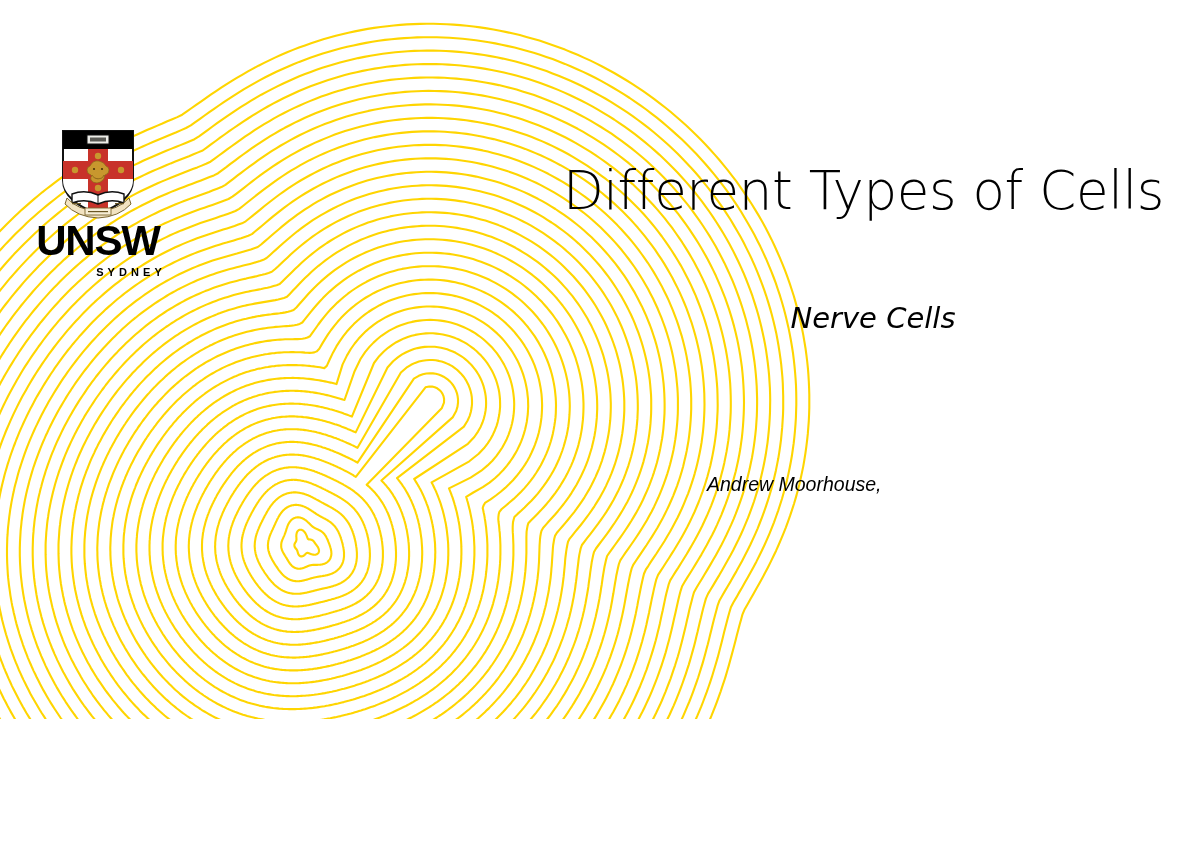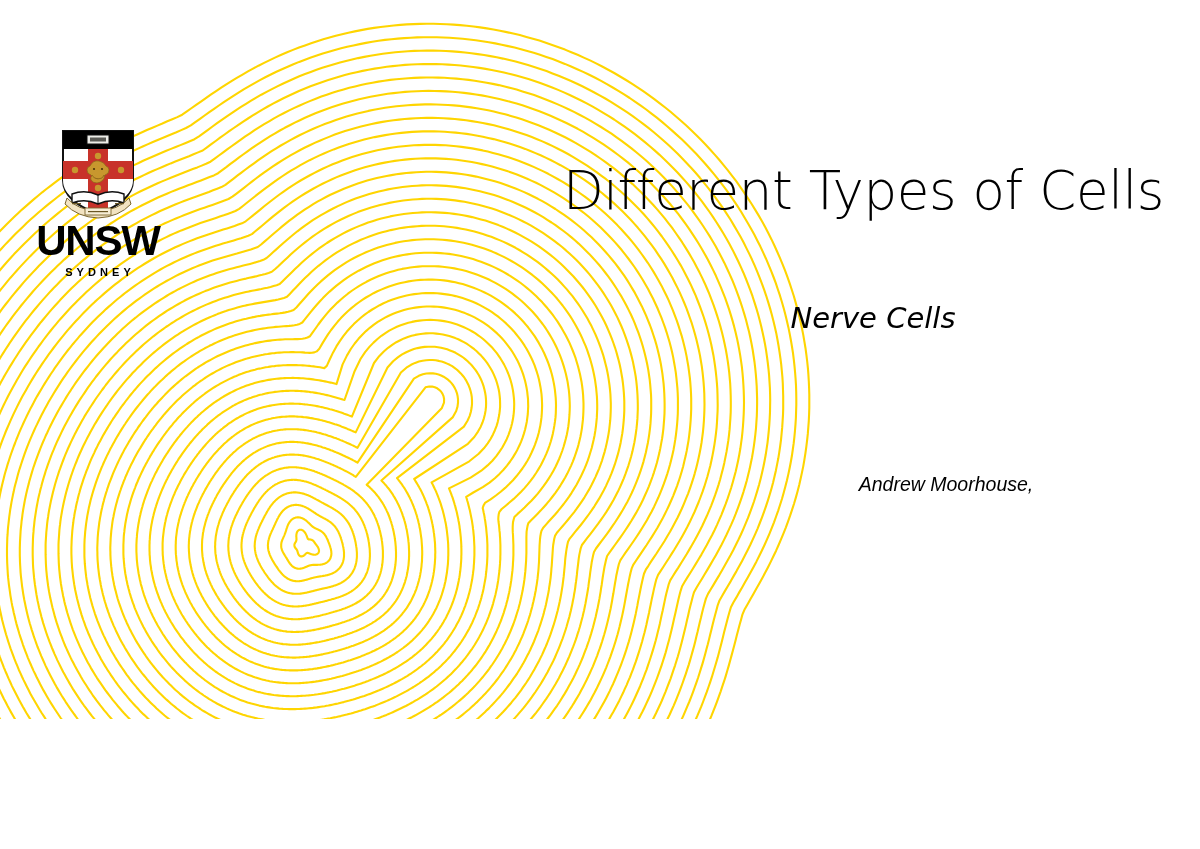--- a/index.html
+++ b/index.html
@@ -56,21 +56,21 @@
     font-weight: 700;
     letter-spacing: -1.2px;
     color: #000000;
     line-height: 42px;
   }
   #unsw-sub {
     position: absolute;
     left: 0;
     top: 138px;
     width: 136px;
-    text-align: center;
+    text-align: right;
     font-family: "Liberation Sans", sans-serif;
     font-size: 11px;
     font-weight: 700;
     letter-spacing: 4.1px;
     text-indent: 4.1px;
     color: #000000;
     line-height: 12px;
   }
 
   
@@ -97,24 +97,24 @@
     font-family: "DejaVu Sans", sans-serif;
     font-style: italic;
     font-weight: 400;
     font-size: 29px;
     line-height: 38px;
     color: #000000;
     white-space: nowrap;
   }
   #author-block {
     position: absolute;
-    left: 746px;
+    left: 707px;
     top: 472px;
     width: 400px;
-    text-align: center;
+    text-align: left;
     font-family: "Liberation Sans", sans-serif;
     font-style: italic;
     font-weight: 400;
     font-size: 19.5px;
     line-height: 24.5px;
     color: #000000;
   }
   .author-line { display: block; white-space: nowrap; }
 </style>
 </head>

